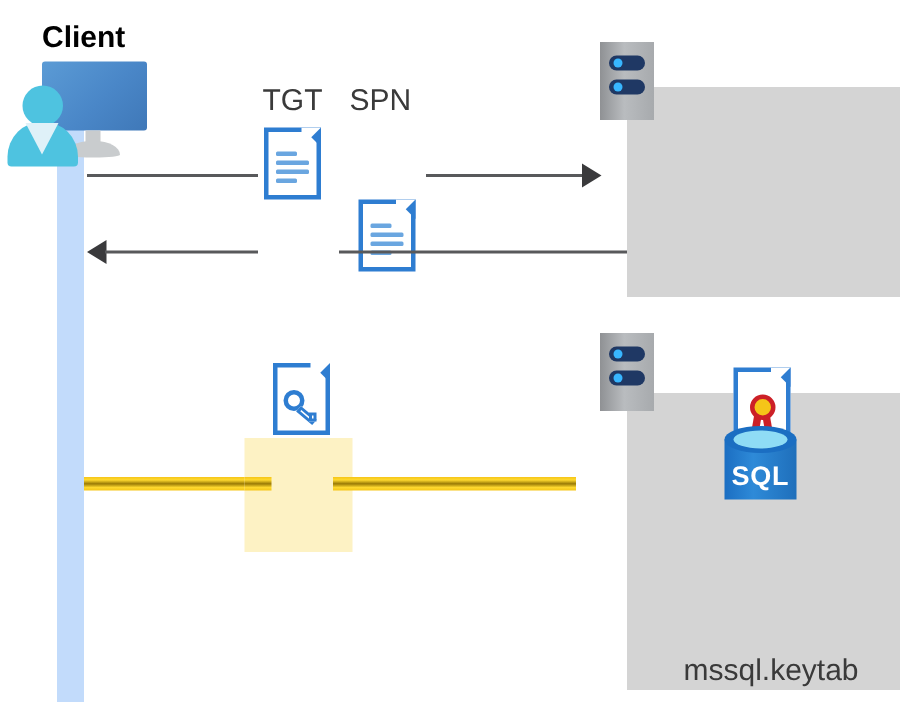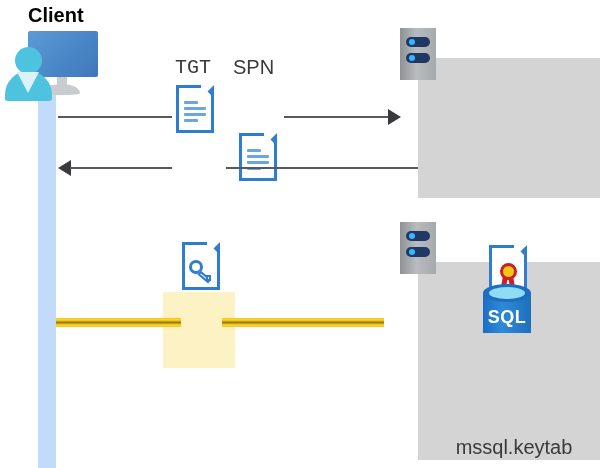--- a/index.html
+++ b/index.html
@@ -133,41 +133,41 @@
 <body>
 
 <div id="stage">
 
   <div class="abs panel" style="left:418px;top:58px;width:182px;height:140px;"></div>
 
   <div class="abs panel" style="left:418px;top:262px;width:182px;height:198px;"></div>
 
   <div class="abs lifeline" style="left:38px;top:85px;width:18px;height:383px;"></div>
 
-  <div class="abs" style="left:0px;top:4px;width:120px;height:110px;">
+  <div class="abs" style="left:0px;top:14px;width:120px;height:110px;">
 
     <div class="abs cap" style="left:28px;top:0px;font-size:20px;font-weight:bold;color:#000;">Client</div>
 
     <div class="abs" style="left:4px;top:25px;width:100px;height:72px;">
 
       <div class="abs monitor" style="left:24px;top:2px;width:70px;height:46px;"></div>
       <div class="abs mon-neck" style="left:53px;top:48px;width:10px;height:10px;"></div>
       <div class="abs mon-base" style="left:40px;top:55px;width:36px;height:11px;"></div>
 
       <div class="abs head" style="left:11px;top:18px;width:27px;height:27px;"></div>
       <div class="abs body" style="left:1px;top:42px;width:47px;height:30px;"></div>
       <div class="collar" style="left:13px;top:43px;"></div>
     </div>
   </div>
 
   <div class="abs wire" style="left:58px;top:116px;width:114px;"></div>
   <div class="abs wire" style="left:284px;top:116px;width:104px;"></div>
   <div class="abs arrow-right" style="left:388px;top:109px;"></div>
 
-  <div class="abs lbl" style="left:175px;top:56px;font-size:20px;font-family:Liberation Mono, monospace;">TGT</div>
+  <div class="abs lbl" style="left:175px;top:56px;font-size:20px;">TGT</div>
   <div class="abs doc" style="left:176px;top:85px;width:38px;height:48px;">
     <div class="page"></div>
     <div class="fold" style="border-width:0 13px 13px 0;"></div>
     <div class="foldcut" style="border-width:13px 13px 0 0;"></div>
     <div class="line" style="left:8px;top:16px;width:14px;height:3px;"></div>
     <div class="line" style="left:8px;top:22px;width:22px;height:3px;"></div>
     <div class="line" style="left:8px;top:28px;width:22px;height:3px;"></div>
     <div class="line" style="left:8px;top:34px;width:14px;height:3px;"></div>
   </div>
 

